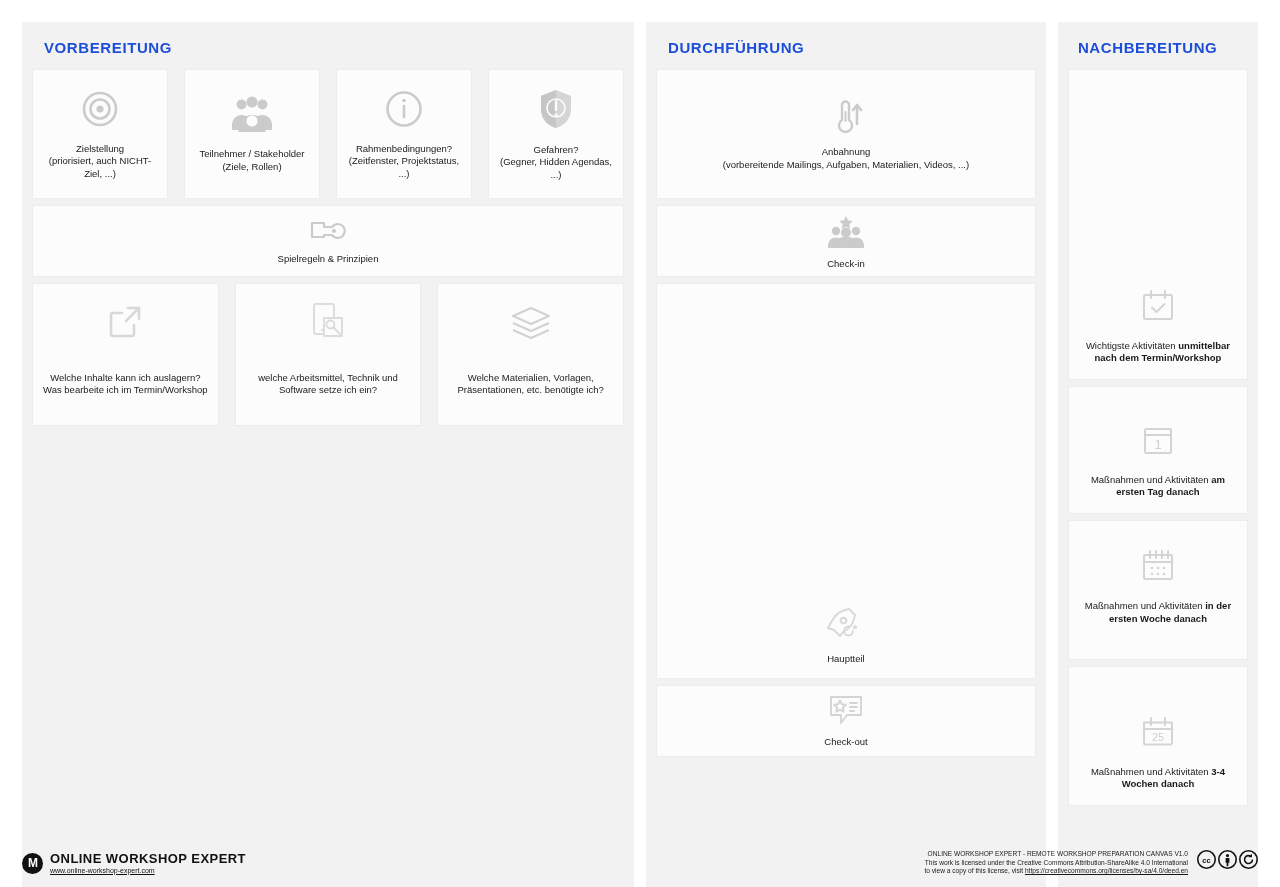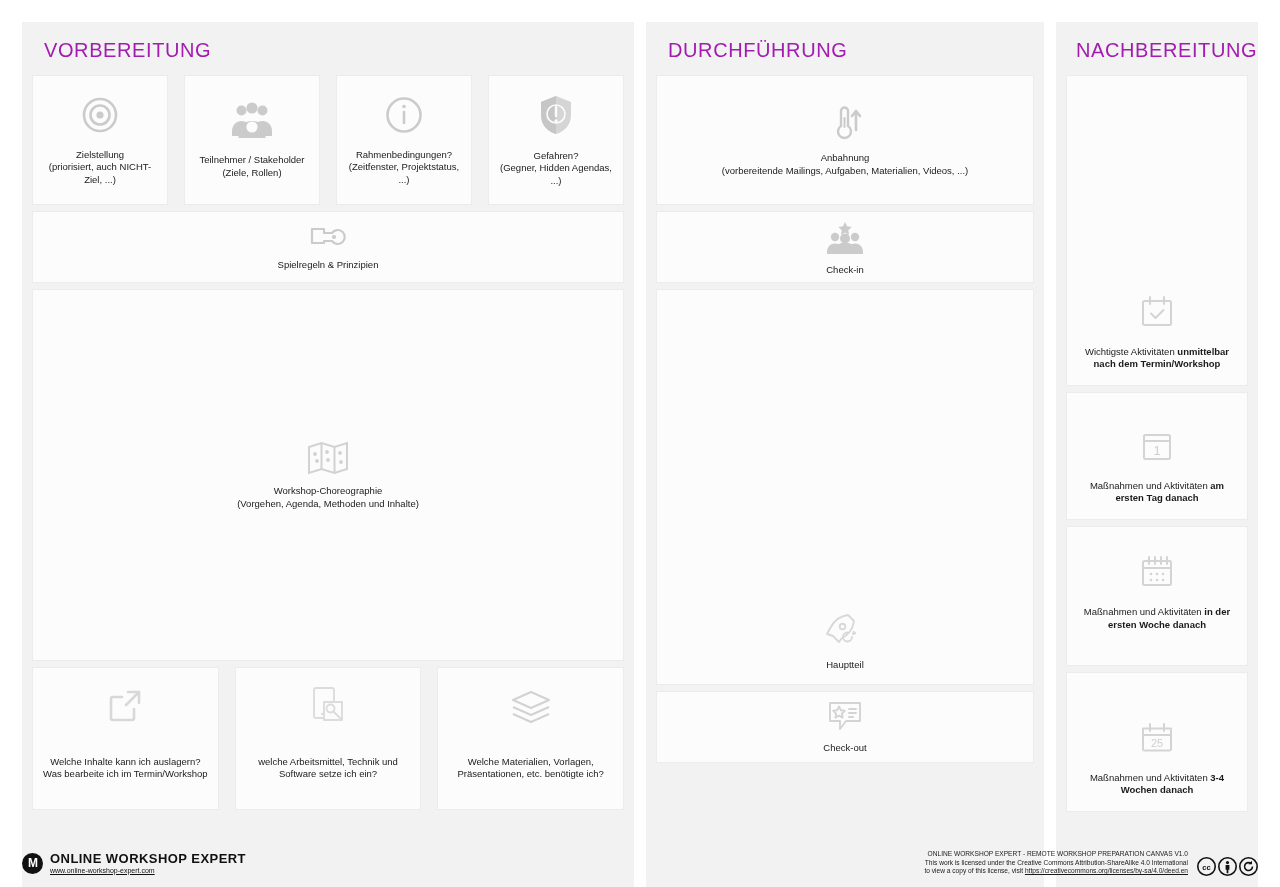--- a/index.html
+++ b/index.html
@@ -21,24 +21,24 @@
     background: #f2f2f2;
     padding: 0 10px 10px 10px;
     display: flex;
     flex-direction: column;
   }
   .col-prep { width: 612px; }
   .col-exec { width: 404px; }
   .col-post { width: 202px; }
 
   .col-title {
-    font-size: 20px;
-    font-weight: normal;
+    font-size: 15px;
+    font-weight: bold;
     letter-spacing: 0.6px;
-    color: #a21caf;
+    color: #1d4ed8;
     padding: 17px 0 13px 12px;
   }
   .col-post .col-title { padding-left: 10px; }
 
   
   .card {
     background: #fcfcfc;
     border: 1px solid #ececec;
     display: flex;
     flex-direction: column;
@@ -115,21 +115,21 @@
     width: 21px; height: 21px; border-radius: 50%;
     background: #111111;
     display: flex; align-items: center; justify-content: center;
     color: #ffffff; font-size: 12px; font-weight: bold;
     letter-spacing: -1px;
   }
   .brand-txt { line-height: 1.25; }
   .brand-name { font-size: 13px; font-weight: bold; letter-spacing: 0.45px; color: #111; }
   .brand-url { font-size: 7px; color: #111; text-decoration: underline; }
 
-  .license { display: flex; align-items: flex-end; gap: 9px; }
+  .license { display: flex; align-items: flex-start; gap: 9px; }
   .license-txt { text-align: right; line-height: 1.35; color: #1a1a1a; }
   .license-txt div { font-size: 6.6px; }
   .license-txt .lk { text-decoration: underline; }
   .cc-badges { display: flex; gap: 2px; }
 </style>
 </head>
 <body>
 
 <div class="canvas">
 
@@ -196,36 +196,20 @@
     <div class="card prep-rules">
       <div class="icon">
         <svg width="36" height="26" viewBox="0 0 36 26" fill="none" stroke="#cbcbcb" stroke-width="2.2" stroke-linejoin="round">
           <path d="M2 6h12v4h8a7 7 0 1 1 0 8h-8v2H2z"></path>
           <circle cx="24" cy="14" r="2.1" fill="#cbcbcb" stroke="none"></circle>
         </svg>
       </div>
       <div class="lbl">Spielregeln &amp; Prinzipien</div>
     </div>
 
-    <div class="card prep-choreo">
-      <div class="icon">
-        <svg width="42" height="34" viewBox="0 0 42 34" fill="none" stroke="#d2d2d2" stroke-width="2">
-          <path d="M2 6 14.5 2 27.5 6 40 2v26l-12.5 4L14.5 28 2 32z"></path>
-          <path d="M14.5 2v26M27.5 6v26"></path>
-          <circle cx="8" cy="13" r="0.9" fill="#d2d2d2"></circle>
-            <circle cx="10" cy="20" r="0.9" fill="#d2d2d2"></circle>
-          <circle cx="20" cy="11" r="0.9" fill="#d2d2d2"></circle>
-            <circle cx="21" cy="19" r="0.9" fill="#d2d2d2"></circle>
-          <circle cx="33" cy="12" r="0.9" fill="#d2d2d2"></circle>
-            <circle cx="34" cy="21" r="0.9" fill="#d2d2d2"></circle>
-        </svg>
-      </div>
-      <div class="lbl">Workshop-Choreographie
-(Vorgehen, Agenda, Methoden und Inhalte)</div>
-    </div>
 
     <div class="row prep-bottom">
       <div class="card">
         <div class="icon">
           <svg width="36" height="36" viewBox="0 0 36 36" fill="none" stroke="#d8d8d8" stroke-width="2.6" stroke-linecap="round" stroke-linejoin="round">
             <path d="M21 4h11v11"></path>
               <path d="M32 4 19 17"></path>
             <path d="M27 21v9a2 2 0 0 1-2 2H6a2 2 0 0 1-2-2V11a2 2 0 0 1 2-2h9"></path>
           </svg>
         </div>

